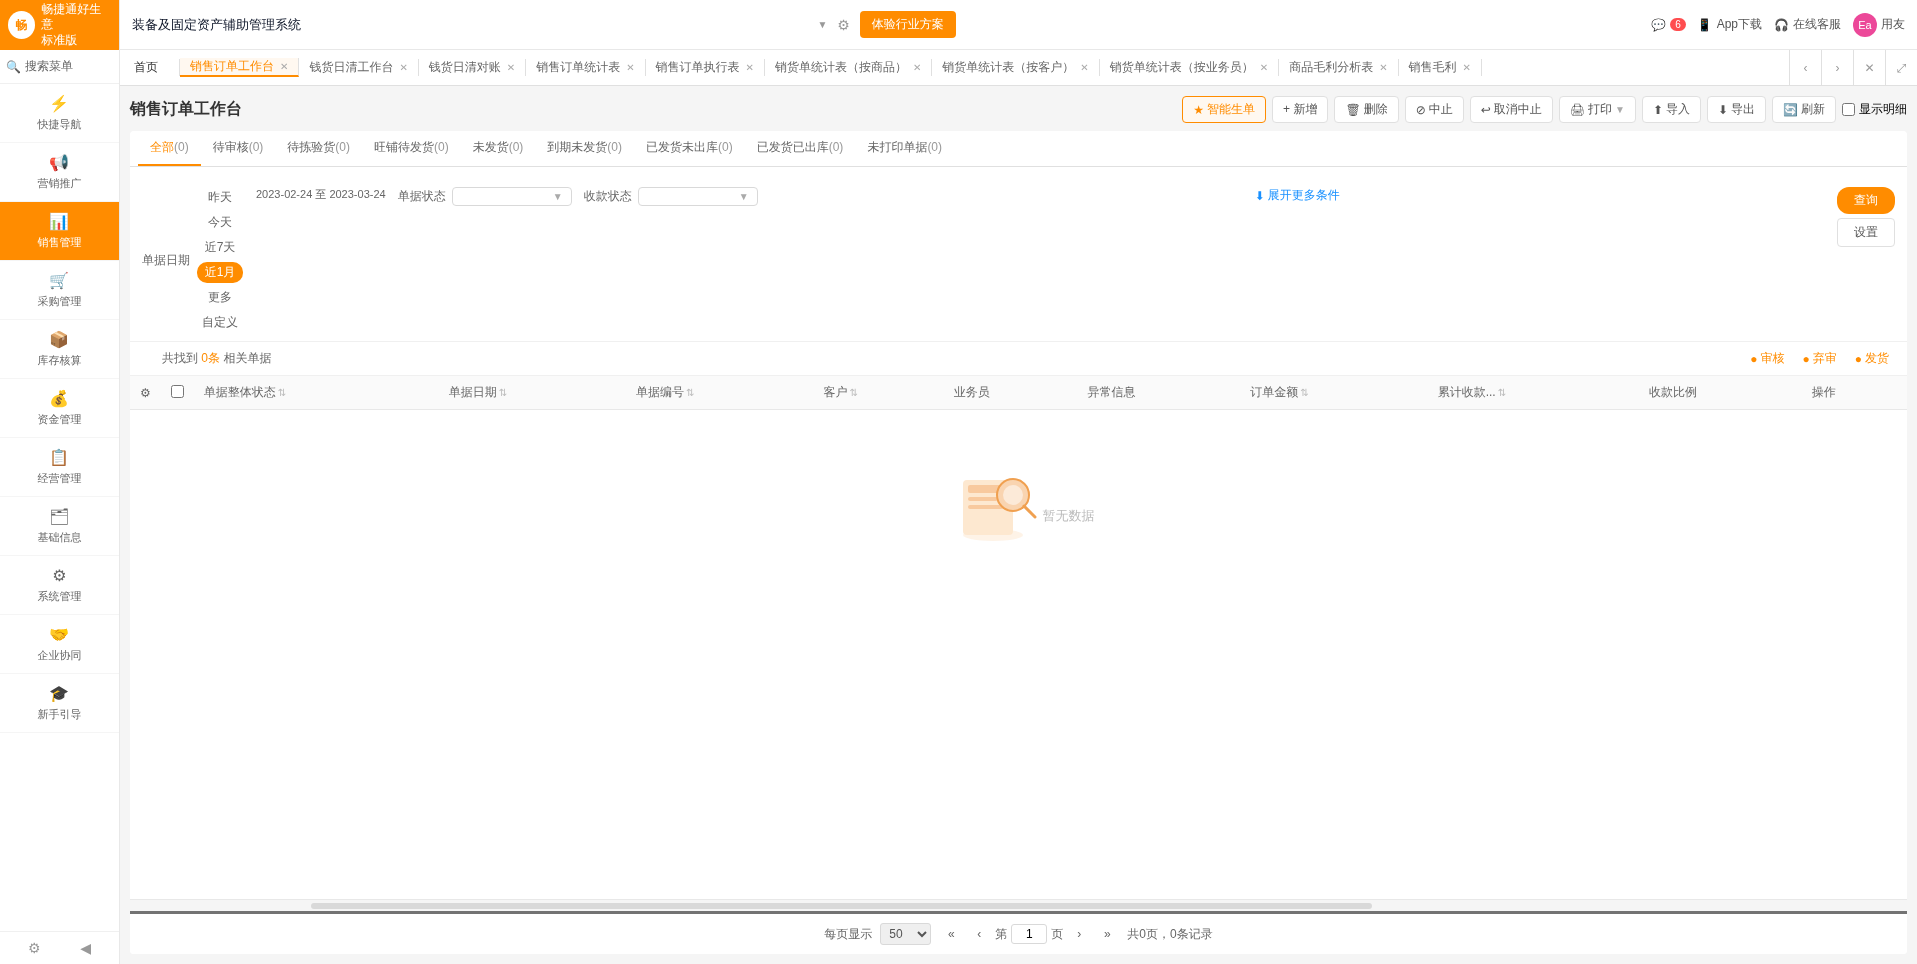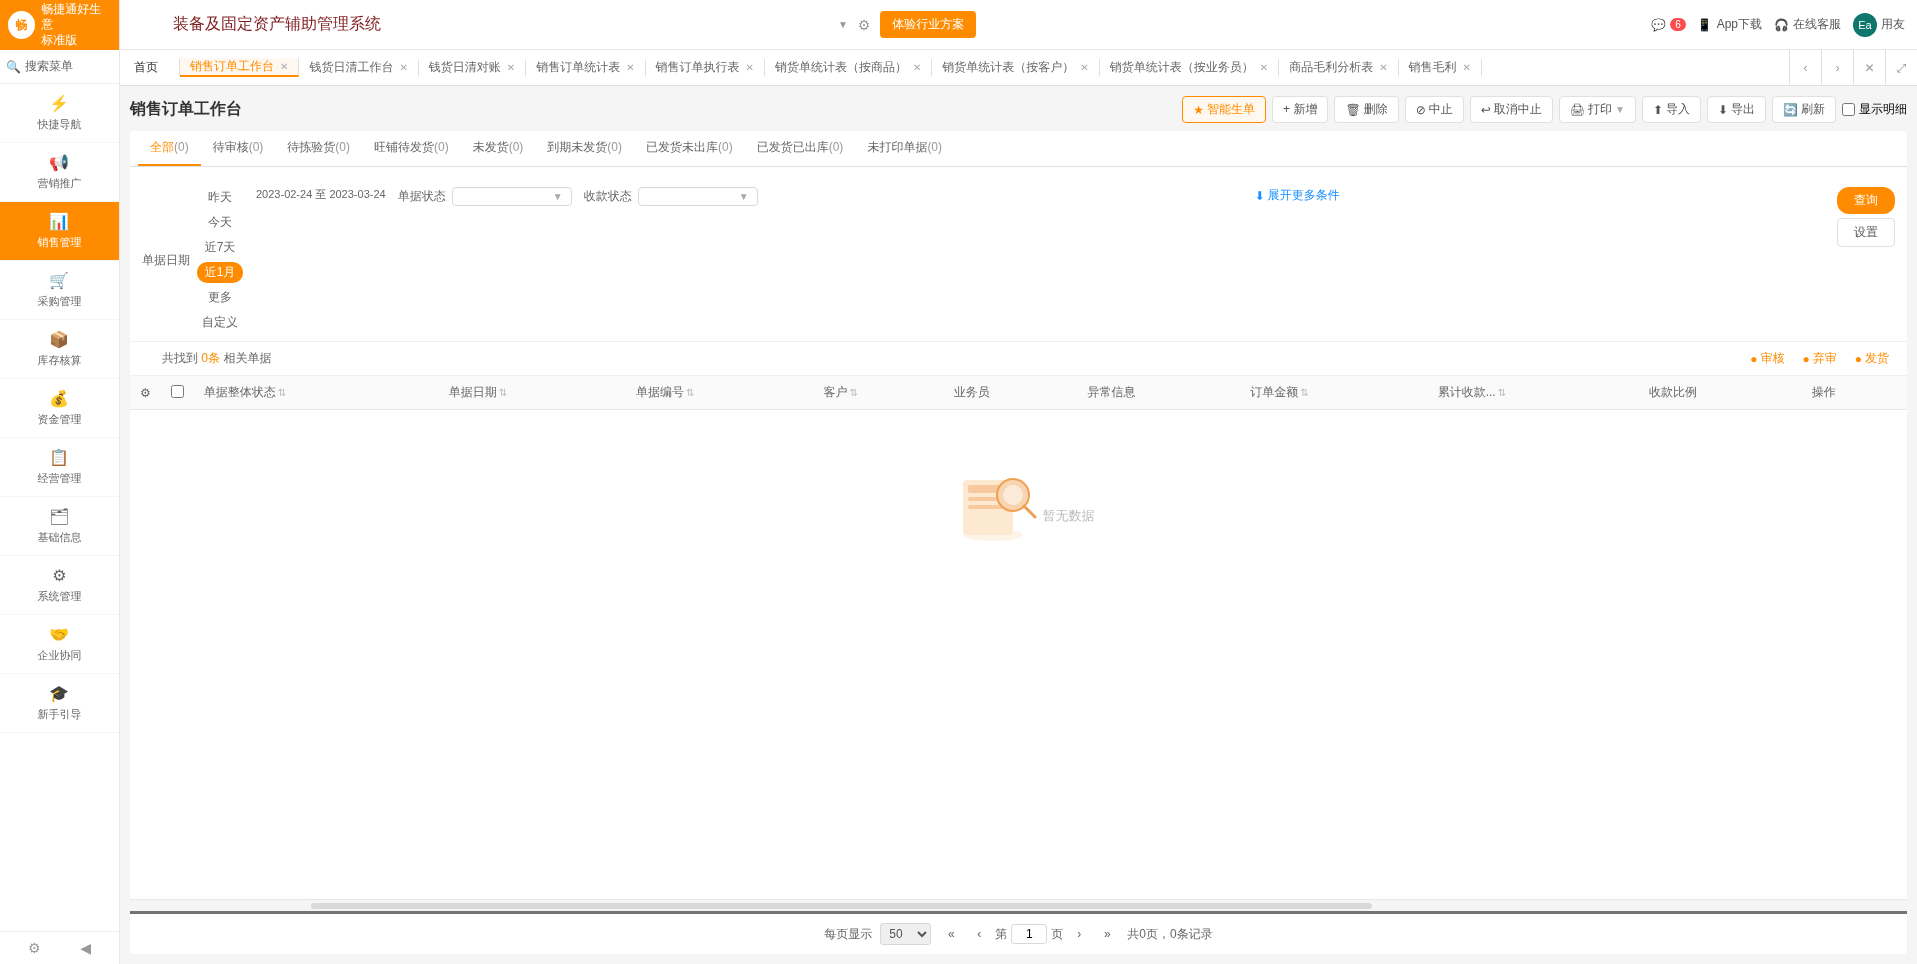--- a/index.html
+++ b/index.html
@@ -16,28 +16,28 @@
     .sidebar-nav-item .nav-icon { font-size: 16px; }
     .sidebar-nav-item .nav-label { font-size: 11px; }
     .sidebar-bottom { margin-top: auto; padding: 8px; display: flex; justify-content: space-around; border-top: 1px solid #f0f0f0; }
     .sidebar-bottom-icon { color: #999; cursor: pointer; font-size: 14px; }
 
     
     .main { flex: 1; display: flex; flex-direction: column; overflow: hidden; }
 
     
     .topbar { height: 50px; background: #fff; display: flex; align-items: center; padding: 0 12px; gap: 10px; border-bottom: 1px solid #e8e8e8; }
-    .topbar-title { font-size: 16px; color: #7f1d1d; flex: 1; display: flex; align-items: center; gap: 6px; margin-left: 41px; }
+    .topbar-title { font-size: 13px; color: #0f172a; flex: 1; display: flex; align-items: center; gap: 6px; }
     .topbar-dropdown { color: #999; font-size: 10px; }
     .topbar-gear { color: #999; cursor: pointer; font-size: 14px; }
     .topbar-btn { background: #ff8c00; color: #fff; border: none; border-radius: 4px; padding: 5px 12px; cursor: pointer; font-size: 12px; }
     .topbar-right { display: flex; align-items: center; gap: 12px; color: #555; }
     .topbar-right-item { display: flex; align-items: center; gap: 4px; cursor: pointer; font-size: 12px; }
     .badge { background: #ff4d4f; color: #fff; border-radius: 10px; padding: 1px 5px; font-size: 10px; }
-    .avatar { width: 24px; height: 24px; border-radius: 50%; background: #0f766e; display: flex; align-items: center; justify-content: center; color: #fff; font-size: 11px; }
+    .avatar { width: 24px; height: 24px; border-radius: 50%; background: #ec4899; display: flex; align-items: center; justify-content: center; color: #fff; font-size: 11px; }
 
     
     .tabbar { height: 36px; background: #fff; display: flex; align-items: center; border-bottom: 1px solid #e0e0e0; overflow: hidden; }
     .tab { display: flex; align-items: center; padding: 0 10px; gap: 4px; cursor: pointer; border-right: 1px solid #e0e0e0; color: #666; white-space: nowrap; font-size: 12px; min-width: 60px; }
     .tab.home { background: #fff; color: #333; padding: 0 14px; }
     .tab.active { background: #fff8f0; color: #ff8c00; border-bottom: 2px solid #ff8c00; }
     .tab-close { font-size: 10px; color: #aaa; margin-left: 2px; }
     .tabbar-more { margin-left: auto; display: flex; align-items: center; }
     .tabbar-btn { width: 32px; height: 36px; display: flex; align-items: center; justify-content: center; cursor: pointer; color: #999; border-left: 1px solid #e0e0e0; font-size: 12px; }
 

